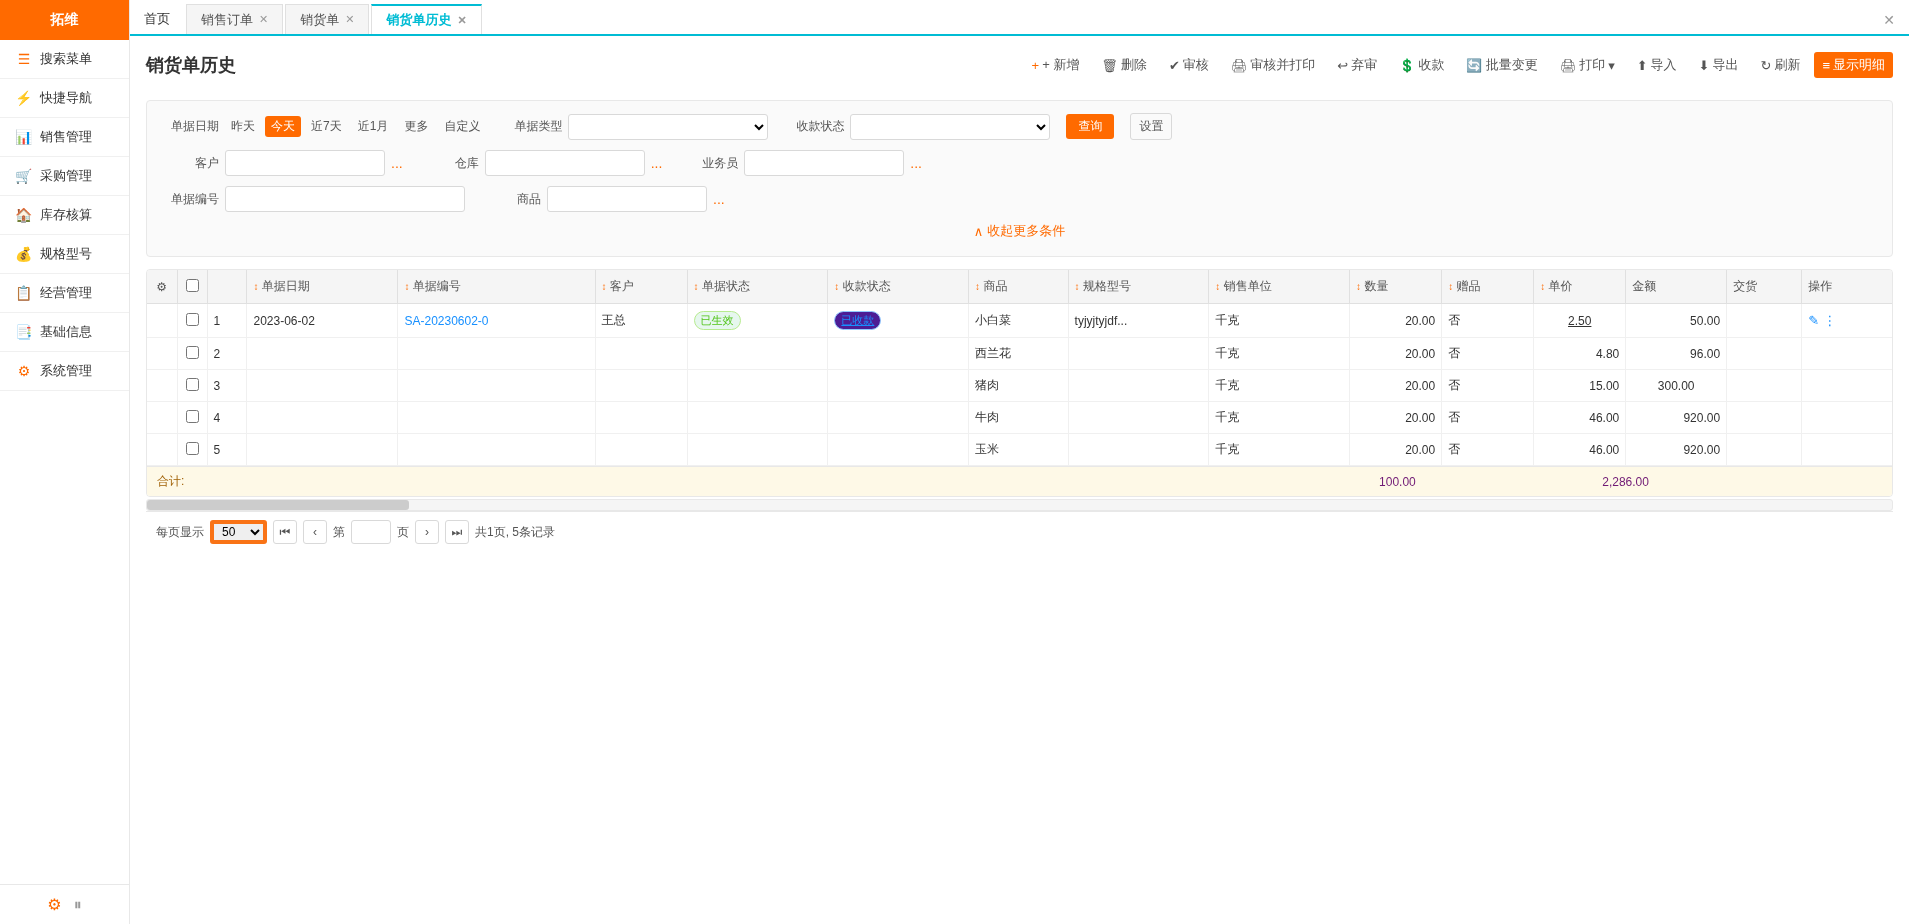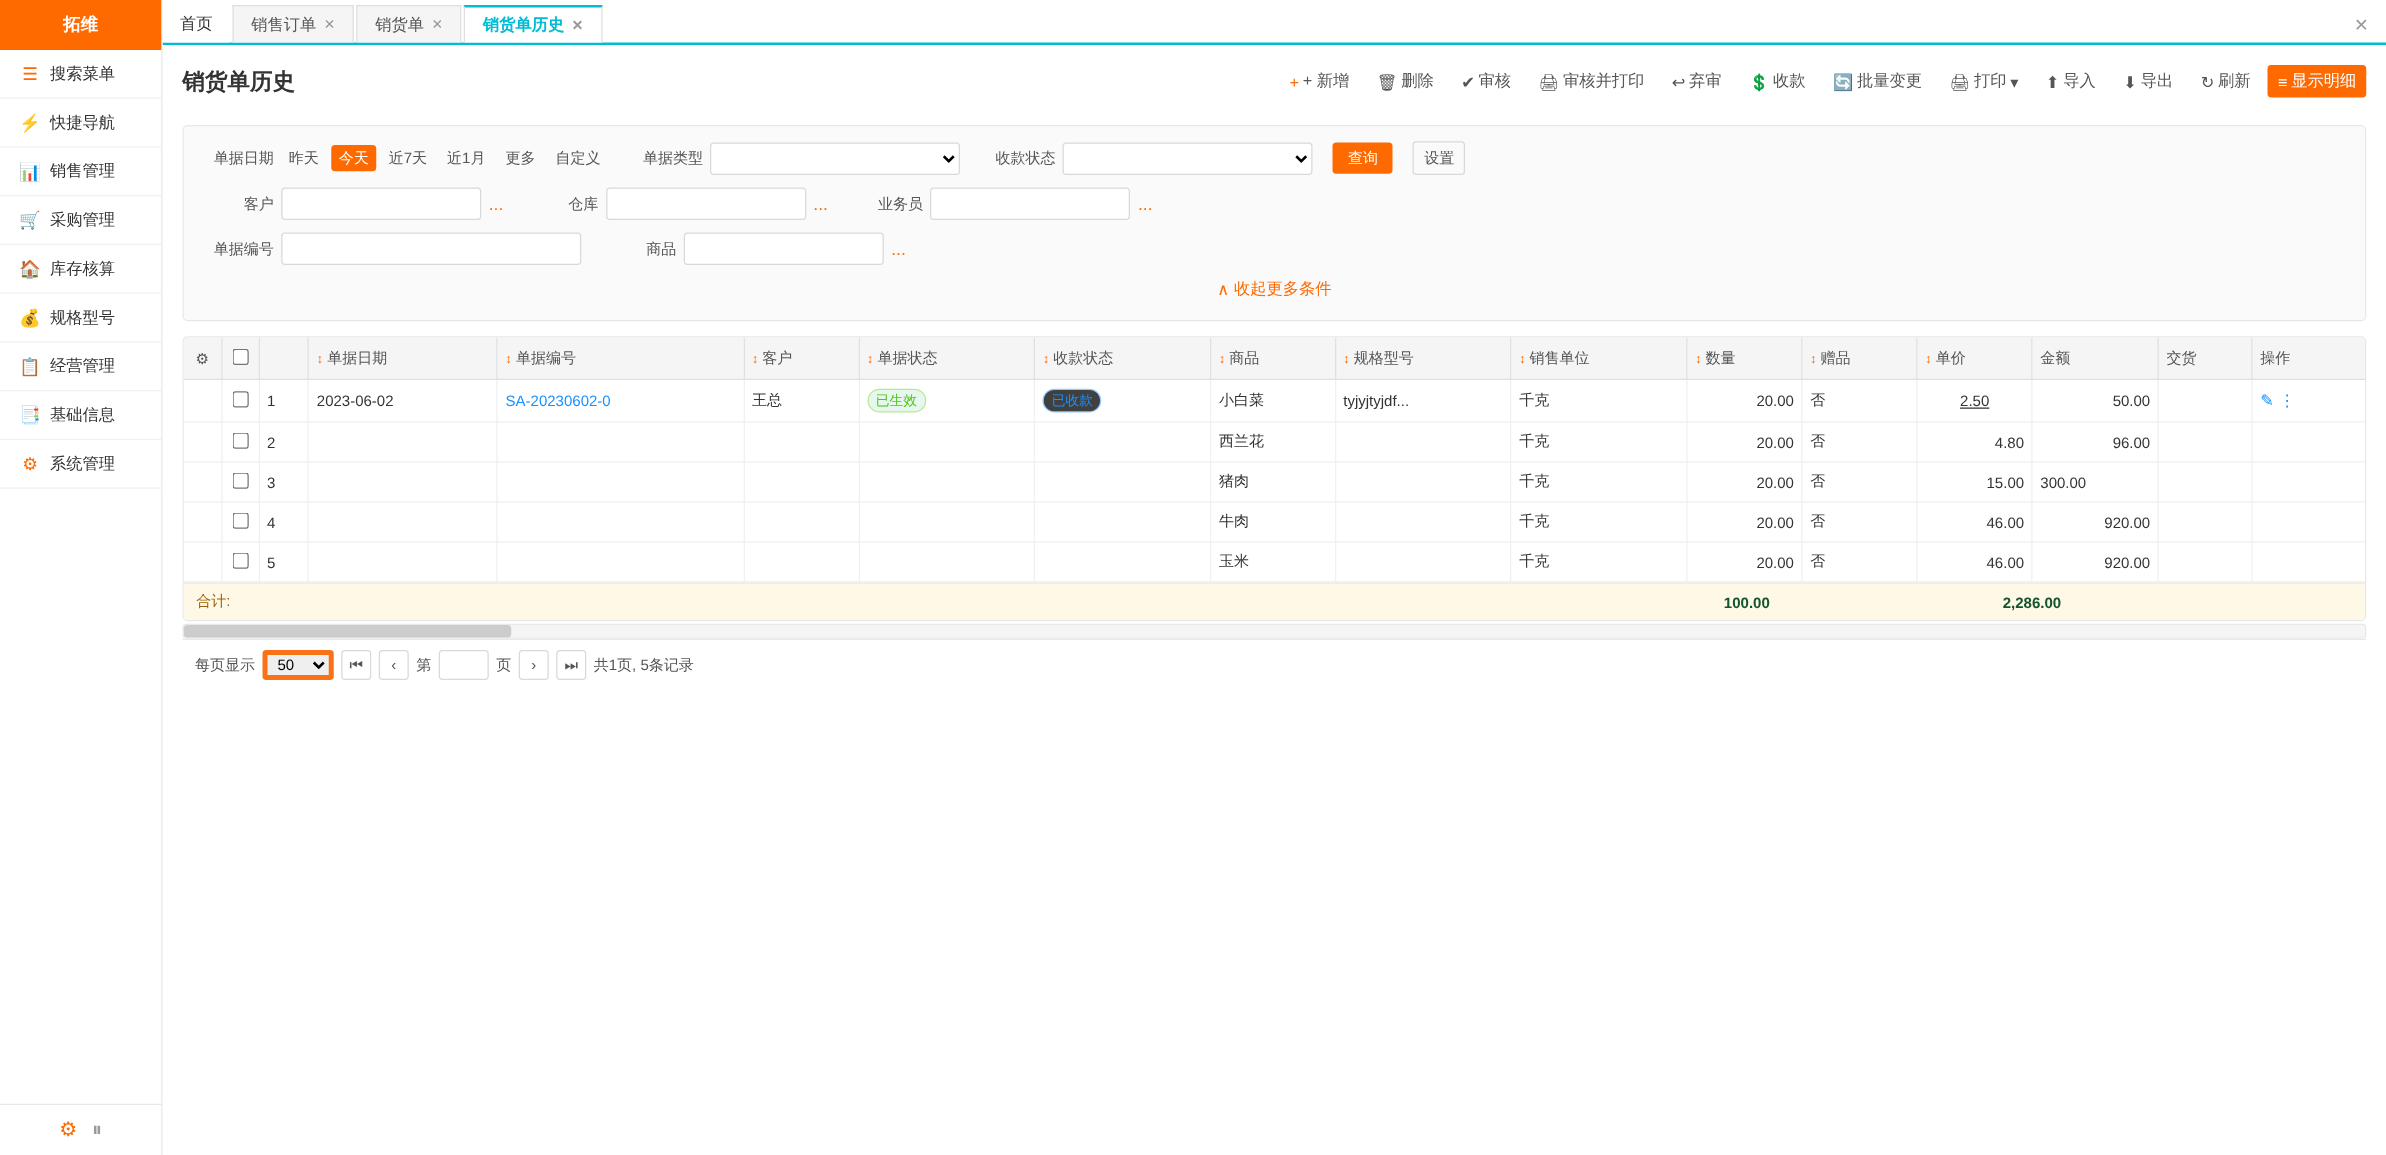--- a/index.html
+++ b/index.html
@@ -53,28 +53,28 @@
     .table-container { border: 1px solid #e8e8e8; border-radius: 4px; overflow: auto; }
     table { width: 100%; border-collapse: collapse; }
     thead tr { background: #f5f5f5; }
     th { padding: 8px 6px; text-align: left; font-weight: normal; color: #555; font-size: 12px; border-bottom: 1px solid #e0e0e0; border-right: 1px solid #e0e0e0; white-space: nowrap; }
     th:last-child { border-right: none; }
     td { padding: 7px 6px; font-size: 12px; color: #333; border-bottom: 1px solid #f0f0f0; border-right: 1px solid #f0f0f0; }
     td:last-child { border-right: none; }
     .sort-icon { color: #ff6a00; font-size: 10px; }
     .badge { display: inline-block; padding: 1px 6px; border-radius: 10px; font-size: 11px; }
     .badge-green { background: #e6f7ee; color: #52c41a; border: 1px solid #b7eb8f; }
-    .badge-blue { background: #404040; color: #1890ff; border: 1px solid #91caff; }
+    .badge-blue { background: #4c1d95; color: #1890ff; border: 1px solid #91caff; text-decoration: underline; }
     .action-icon { color: #1890ff; cursor: pointer; font-size: 13px; margin-right: 4px; }
 
     
     .table-footer { background: #fef9e7; padding: 6px 10px; display: flex; align-items: center; border-top: 1px solid #e8e8e8; }
     .footer-label { color: #a16207; font-size: 12px; min-width: 60px; }
     .footer-total { display: flex; gap: 20px; flex: 1; }
-    .footer-cell { font-size: 12px; font-weight: bold; color: #14532d; }
+    .footer-cell { font-size: 12px; font-weight: normal; color: #701a75; }
 
     
     .pagination { display: flex; align-items: center; padding: 8px 10px; gap: 6px; border-top: 1px solid #e8e8e8; background: #fff; }
     .page-info { font-size: 12px; color: #555; }
     .page-btn { width: 24px; height: 24px; border: 1px solid #d9d9d9; background: #fff; cursor: pointer; display: flex; align-items: center; justify-content: center; border-radius: 3px; font-size: 12px; color: #555; }
     .page-input { width: 40px; height: 24px; border: 1px solid #d9d9d9; border-radius: 3px; text-align: center; font-size: 12px; }
     .page-select { height: 24px; border: 4px solid #f97316; border-radius: 3px; font-size: 12px; padding: 0 4px; }
 
     
     .tab-close-all { margin-left: auto; padding: 6px 14px; color: #999; cursor: pointer; font-size: 14px; }
@@ -344,21 +344,21 @@
     <td style="color:#1890ff;cursor:pointer;"></td>
     <td></td>
     <td></td>
     <td></td>
     <td>猪肉</td>
     <td></td>
     <td>千克</td>
     <td style="text-align:right;">20.00</td>
     <td>否</td>
     <td style="text-align:right;">15.00</td>
-    <td style="text-align:left;">300.00</td>
+    <td style="text-align:center;">300.00</td>
     <td></td>
     <td></td>
   </tr>
             <tr>
     <td class="checkbox-cell"></td>
     <td class="checkbox-cell"><input type="checkbox" style=""></td>
     <td>4</td>
     <td></td>
     <td style="color:#1890ff;cursor:pointer;"></td>
     <td></td>

